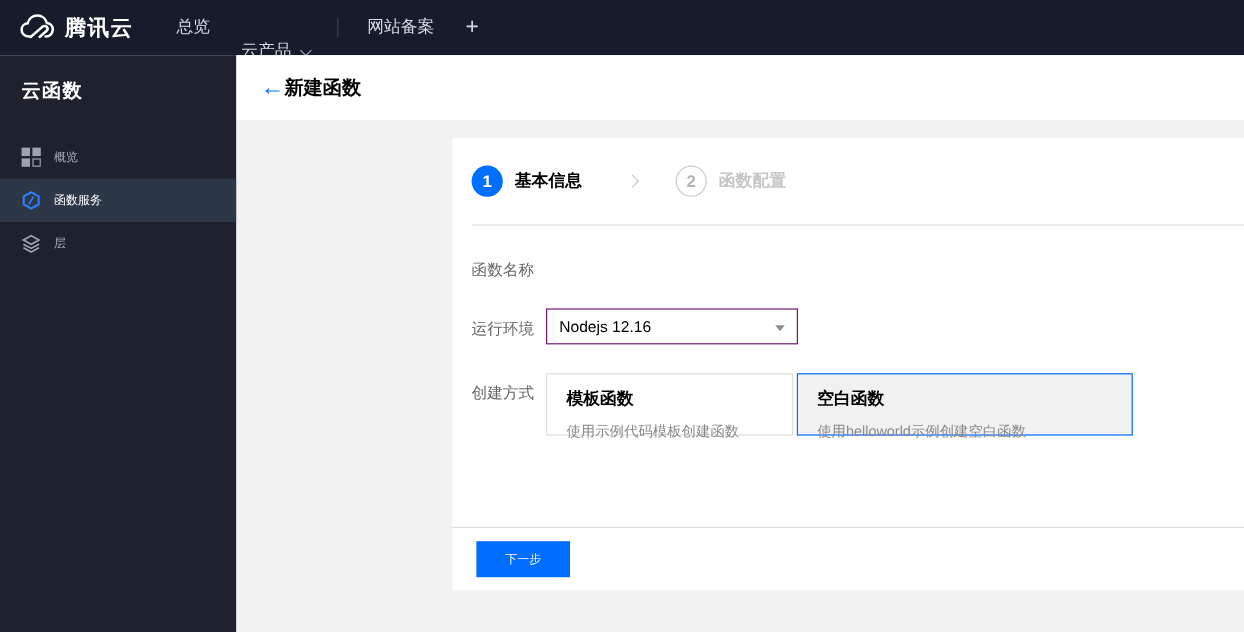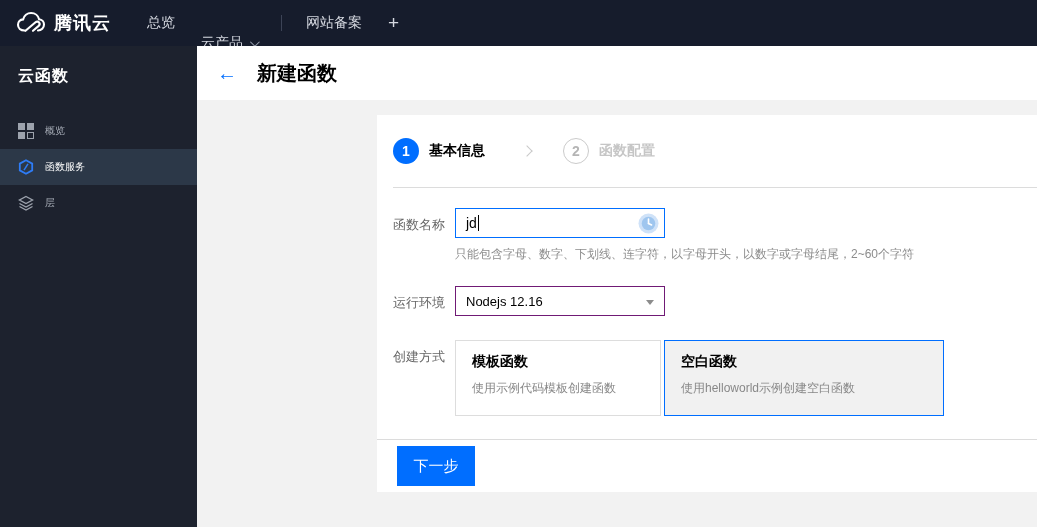--- a/index.html
+++ b/index.html
@@ -35,21 +35,21 @@
   .side-item .ic{width:16px;height:16px;margin-right:11px;display:flex;align-items:center;justify-content:center;}
   .side-item.active{background:var(--sidebar-active-bg);color:#fff;}
   
   .grid-ic{display:grid;grid-template-columns:7px 7px;grid-template-rows:7px 7px;gap:2px;}
   .grid-ic i{background:#9da3ad;}
   .grid-ic i.hollow{background:transparent;border:1.5px solid #9da3ad;}
 
   
   .main-header{position:absolute;left:197px;top:46px;right:0;height:54px;background:#fff;display:flex;align-items:center;}
   .back-arrow{color:var(--accent);font-size:20px;font-weight:bold;margin-left:20px;cursor:pointer;line-height:1;}
-  .page-title{font-size:20px;font-weight:bold;color:#000;margin-left:20px;}
+  .page-title{font-size:16px;font-weight:bold;color:#000;}
 
   
   .content{position:absolute;left:197px;top:100px;right:0;bottom:0;background:var(--content-bg);}
   .card{position:absolute;left:180px;top:15px;right:0;height:377px;background:#fff;display:flex;flex-direction:column;}
 
   
   .steps-row{height:72px;display:flex;align-items:center;padding-left:16px;flex:none;}
   .step{display:flex;align-items:center;}
   .step-circle{width:26px;height:26px;border-radius:50%;display:flex;align-items:center;justify-content:center;font-weight:bold;font-size:14px;}
   .step.active .step-circle{background:var(--accent);color:#fff;}
@@ -68,28 +68,28 @@
   .f-label{width:62px;flex:none;color:#666;font-size:13px;padding-top:8px;}
   .fake-input{width:210px;height:30px;border:1px solid var(--accent);background:#fff;display:flex;align-items:center;padding:0 28px 0 10px;position:relative;cursor:text;}
   .fake-input .val{font-size:14px;color:#000;}
   .caret{display:inline-block;width:1px;height:16px;background:#000;margin-left:1px;}
   .clock-badge{position:absolute;right:5px;top:4px;width:21px;height:21px;}
   .help-text{margin-top:8px;font-size:12px;color:#8c8c8c;}
   .fake-select{width:210px;height:30px;border:1px solid #701a75;background:#fff;display:flex;align-items:center;padding:0 26px 0 10px;position:relative;cursor:pointer;}
   .fake-select .val{font-size:13px;color:#000;}
   .sel-caret{position:absolute;right:10px;top:13px;width:0;height:0;border-left:4px solid transparent;border-right:4px solid transparent;border-top:5px solid #8c8c8c;}
   .method-cards{display:flex;gap:3px;}
-  .m-card{width:206px;height:76px;border:1px solid #ddd;background:#fff;padding:12px 16px;cursor:pointer;}
+  .m-card{width:206px;height:52px;border:1px solid #ddd;background:#fff;padding:12px 16px;cursor:pointer;}
   .m-card.selected{width:280px;border:1px solid var(--accent);background:#f1f1f1;}
   .m-title{font-size:14px;font-weight:bold;color:#000;}
   .m-desc{font-size:12px;color:#888;margin-top:9px;}
 
   
   .card-footer{height:52px;flex:none;display:flex;align-items:center;padding-left:20px;}
-  .next-btn{width:78px;height:40px;background:var(--accent);color:#fff;border:none;font-size:15px;font-family:inherit;cursor:pointer;}
+  .next-btn{width:78px;height:30px;background:var(--accent);color:#fff;border:none;font-size:10px;font-family:inherit;cursor:pointer;}
 </style>
 </head>
 <body>
 
 <div class="topbar">
   <div class="brand">
     <span>
       <svg width="30" height="24" viewBox="0 0 30 24" fill="none">
         <path d="M8.5 19.5 C4.6 19.5 2 17 2 13.8 C2 10.9 4.2 8.6 7.1 8.4 C8 4.7 11.2 2 15.1 2 C19 2 22.2 4.6 23.1 8.2 C26 8.5 28 10.8 28 13.6 C28 16.9 25.4 19.5 22 19.5" stroke="#fff" stroke-width="2.1" stroke-linecap="round" fill="none"></path>
         <path d="M9.5 19.8 L19.5 11.2 C20.6 10.3 22.2 10.4 23 11.4 C23.9 12.5 23.7 14 22.7 14.9 L17 19.8" stroke="#fff" stroke-width="2.1" stroke-linecap="round" fill="none"></path>
@@ -163,35 +163,20 @@
         <span class="step-circle">2</span>
         <span class="step-label">函数配置</span>
       </div>
     </div>
     <hr class="hr inset">
 
     <div class="form">
 
       <div class="form-row">
         <span class="f-label">函数名称</span>
-        <div>
-          <div class="fake-input">
-            <span class="val">jd</span>
-              <span class="caret"></span>
-            <span class="clock-badge">
-              <svg width="21" height="21" viewBox="0 0 21 21">
-                <circle cx="10.5" cy="10.5" r="10" fill="#cfe2f8"></circle>
-                <circle cx="10.5" cy="10.5" r="6.8" fill="#9fc6ef"></circle>
-                <line x1="10.5" y1="10.5" x2="10.5" y2="6" stroke="#fff" stroke-width="1.6" stroke-linecap="round"></line>
-                <line x1="10.5" y1="10.5" x2="13.6" y2="12" stroke="#fff" stroke-width="1.6" stroke-linecap="round"></line>
-              </svg>
-            </span>
-          </div>
-          <div class="help-text">只能包含字母、数字、下划线、连字符，以字母开头，以数字或字母结尾，2~60个字符</div>
-        </div>
       </div>
 
       <div class="form-row">
         <span class="f-label">运行环境</span>
         <div class="fake-select">
           <span class="val">Nodejs 12.16</span>
           <i class="sel-caret"></i>
         </div>
       </div>
 

